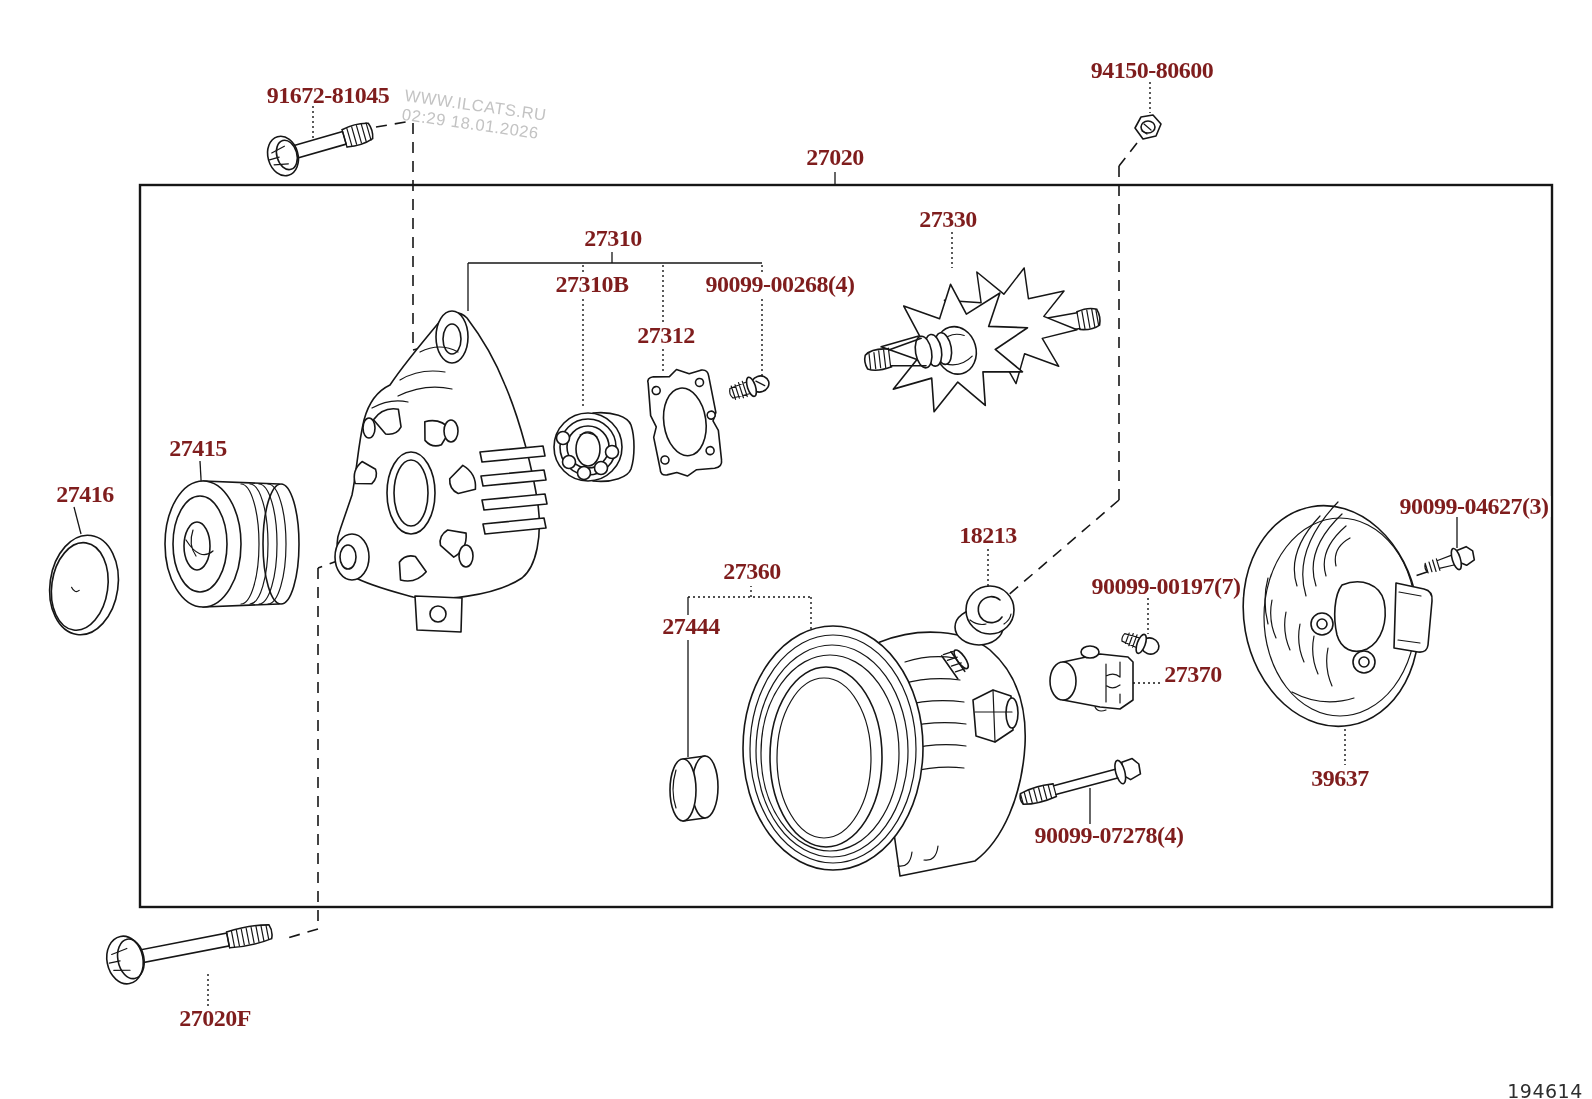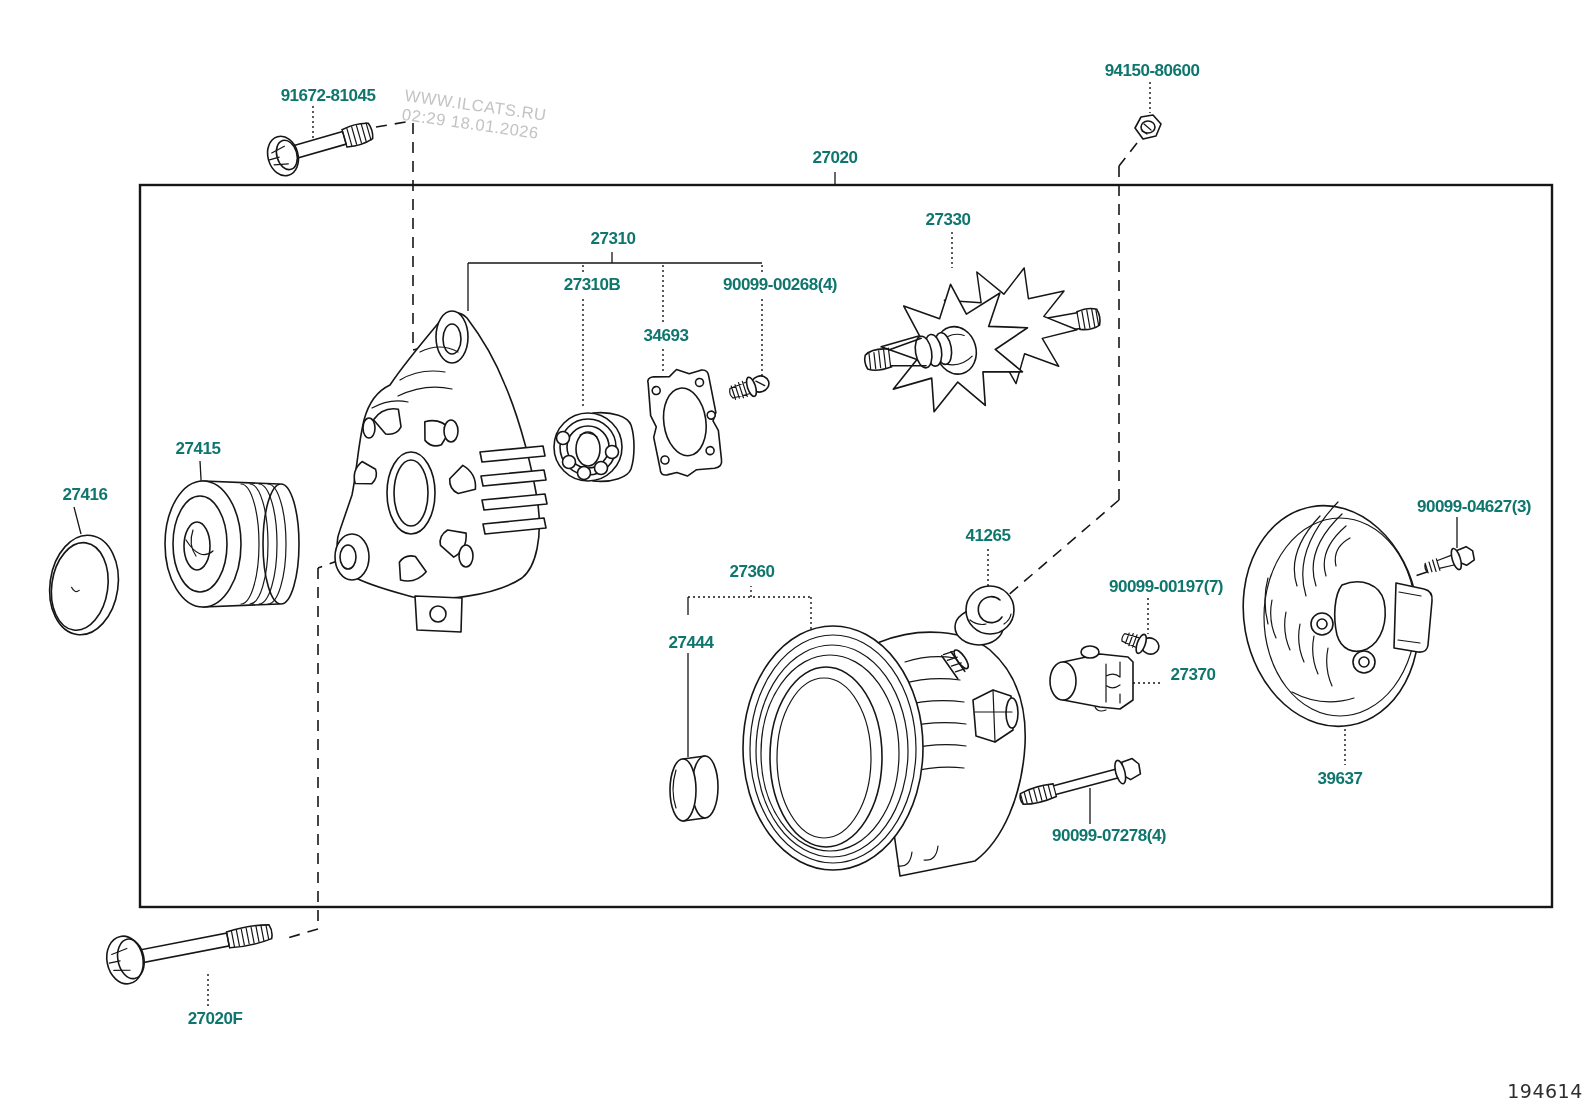--- a/index.html
+++ b/index.html
@@ -7,22 +7,22 @@
        font-family:"DejaVu Sans Mono","Liberation Mono",monospace;}
   #stage{position:absolute;left:0;top:0;width:1592px;height:1099px;}
   svg{position:absolute;left:0;top:0;}
   .ln{fill:none;stroke:#161616;stroke-width:1.6;stroke-linecap:round;stroke-linejoin:round;}
   .fw{fill:#ffffff;stroke:#161616;stroke-width:1.6;stroke-linecap:round;stroke-linejoin:round;}
   .thin{stroke-width:1.2;}
   .ldr{fill:none;stroke:#161616;stroke-width:1.3;}
   .dot{fill:none;stroke:#161616;stroke-width:1.4;stroke-dasharray:2 3;}
   .dash{fill:none;stroke:#161616;stroke-width:1.6;stroke-dasharray:11 8;}
   .plabel{position:absolute;transform:translateX(-50%);white-space:nowrap;
-          font-family:Liberation Sans, sans-serif;
-          font-weight:700;font-size:17px;letter-spacing:-0.5px;color:#0f766e;
+          font-family:Liberation Serif, serif;
+          font-weight:700;font-size:24px;letter-spacing:-0.5px;color:#7f1d1d;
           background:#fff;padding:0 2px;line-height:21px;}
   .watermark{position:absolute;left:406px;top:86px;color:#c3c3c3;
           font-family:"Liberation Sans","DejaVu Sans",sans-serif;
           font-size:16.5px;line-height:19px;letter-spacing:0.6px;
           transform:rotate(8deg);transform-origin:left top;}
   .figcode{position:absolute;left:1545px;top:1068px;transform:translateX(-50%);
           font-family:"DejaVu Sans","Liberation Sans",sans-serif;
           font-size:19px;color:#2e2e2e;letter-spacing:0.5px;margin-top:12px;}
 </style>
 </head>
@@ -337,27 +337,27 @@
   </g>
 
 </svg>
 
   <div class="plabel" style="left:328px;top:85px">91672-81045</div>
   <div class="plabel" style="left:1152px;top:60px">94150-80600</div>
   <div class="plabel" style="left:835px;top:147px">27020</div>
   <div class="plabel" style="left:613px;top:228px">27310</div>
   <div class="plabel" style="left:592px;top:274px">27310B</div>
   <div class="plabel" style="left:780px;top:274px">90099-00268(4)</div>
-  <div class="plabel" style="left:666px;top:325px">34693</div>
+  <div class="plabel" style="left:666px;top:325px">27312</div>
   <div class="plabel" style="left:948px;top:209px">27330</div>
   <div class="plabel" style="left:198px;top:438px">27415</div>
   <div class="plabel" style="left:85px;top:484px">27416</div>
   <div class="plabel" style="left:752px;top:561px">27360</div>
-  <div class="plabel" style="left:691px;top:632px">27444</div>
-  <div class="plabel" style="left:988px;top:525px">41265</div>
+  <div class="plabel" style="left:691px;top:616px">27444</div>
+  <div class="plabel" style="left:988px;top:525px">18213</div>
   <div class="plabel" style="left:1166px;top:576px">90099-00197(7)</div>
   <div class="plabel" style="left:1193px;top:664px">27370</div>
   <div class="plabel" style="left:1474px;top:496px">90099-04627(3)</div>
   <div class="plabel" style="left:1340px;top:768px">39637</div>
   <div class="plabel" style="left:1109px;top:825px">90099-07278(4)</div>
   <div class="plabel" style="left:215px;top:1008px">27020F</div>
 
   <div class="watermark">
     <div>WWW.ILCATS.RU</div>
     <div>02:29 18.01.2026</div>

